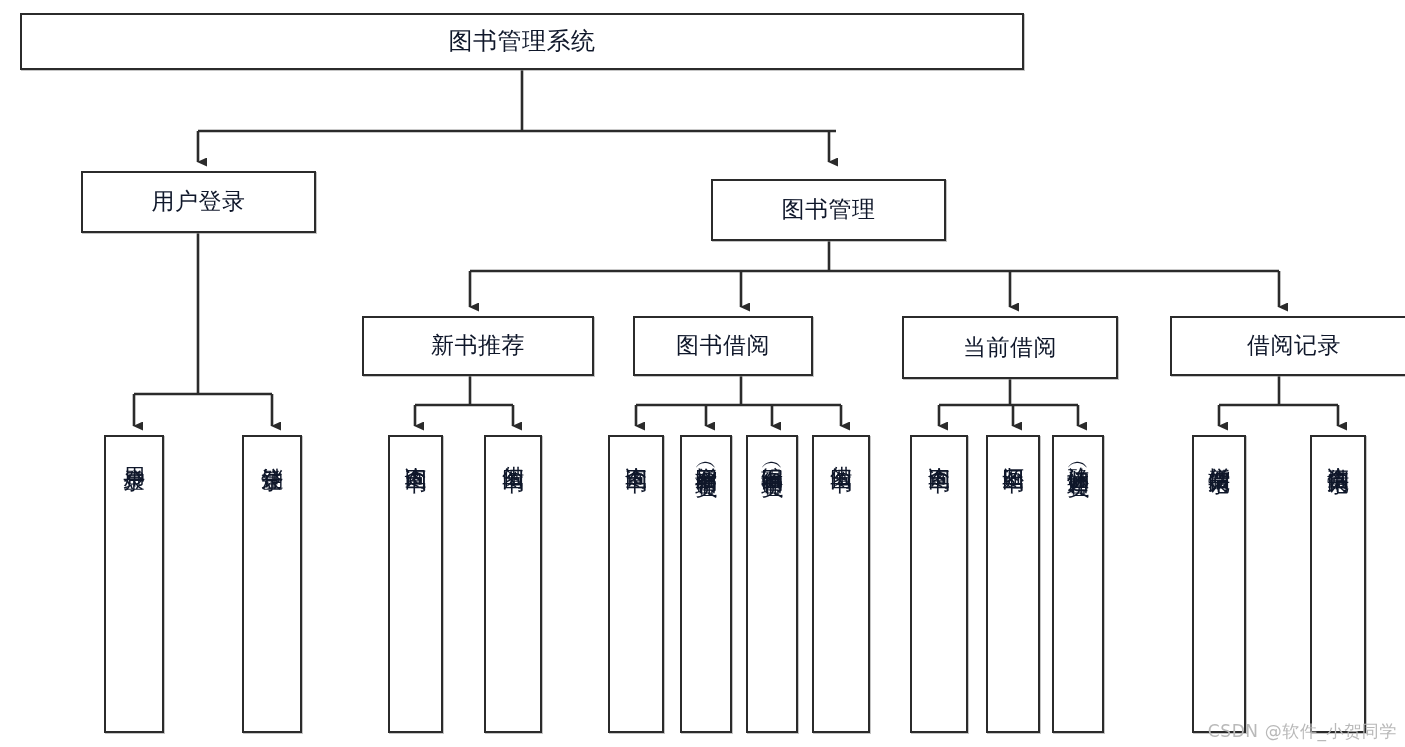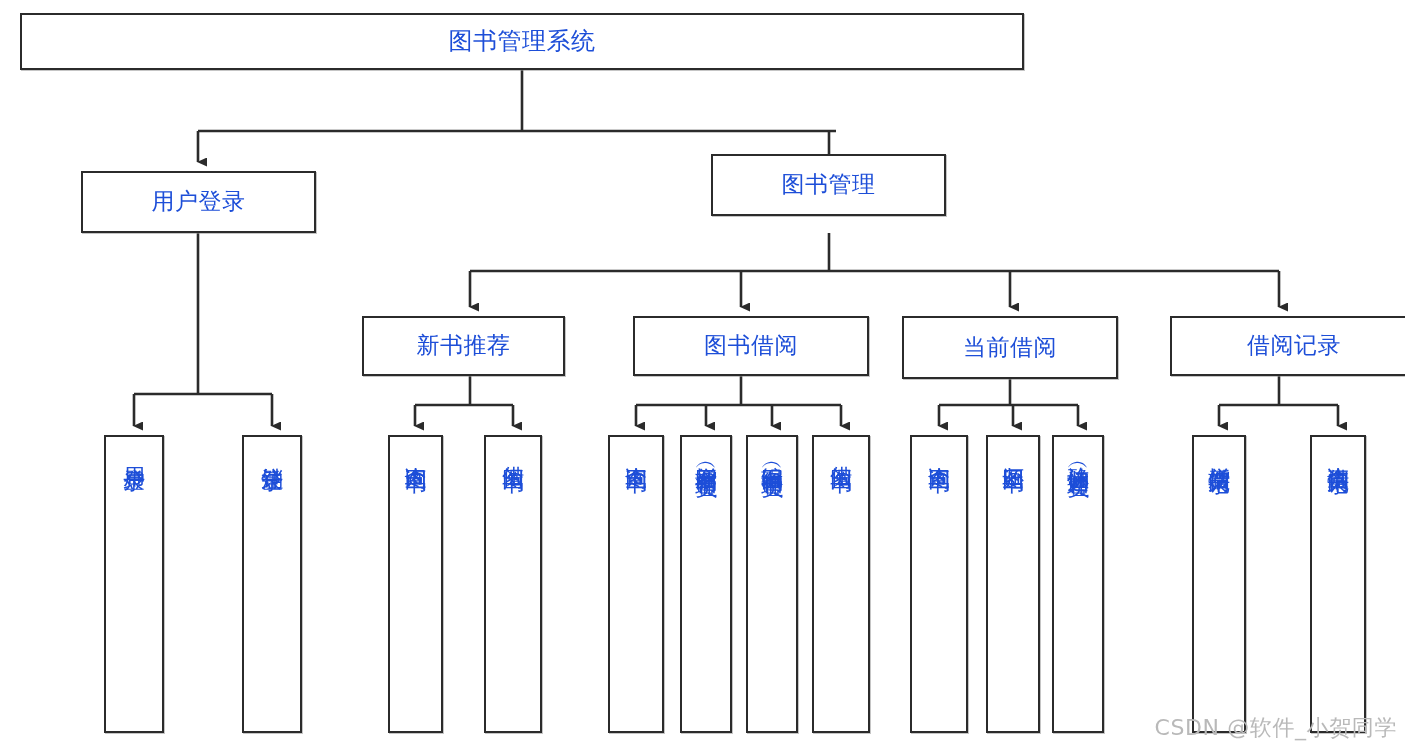--- a/index.html
+++ b/index.html
@@ -26,21 +26,21 @@
     pointer-events: none;
   }
   .node {
     position: absolute;
     box-sizing: border-box;
     border: 2.5px solid #2b2b2b;
     background: #ffffff;
     display: flex;
     align-items: center;
     justify-content: center;
-    color: #1d4ed8;
+    color: #0f172a;
     box-shadow: 1px 1px 0 rgba(150,150,150,0.55);
   }
   .node .label {
     display: block;
     text-align: center;
     line-height: 1.18;
     letter-spacing: 0.5px;
   }
   .node.horiz .label {
     font-size: 23px;
@@ -58,21 +58,21 @@
     text-orientation: upright;
     font-size: 22px;
     line-height: 1.12;
     letter-spacing: 1.5px;
     white-space: nowrap;
   }
   .watermark {
     position: absolute;
     right: 8px;
     bottom: 4px;
-    font-size: 22px;
+    font-size: 17px;
     color: #b9b9b9;
     letter-spacing: 0.6px;
     user-select: none;
     white-space: nowrap;
   }
 </style>
 </head>
 <body>
 
 <div id="canvas">
@@ -127,28 +127,28 @@
     </g>
   </svg>
 
   <div class="node root horiz" style="left:20px; top:13px; width:1004px; height:57px;">
     <span class="label">图书管理系统</span>
   </div>
 
   <div class="node horiz" style="left:81px; top:171px; width:235px; height:62px;">
     <span class="label">用户登录</span>
   </div>
-  <div class="node horiz" style="left:711px; top:154px; width:235px; height:62px;">
+  <div class="node horiz" style="left:711px; top:179px; width:235px; height:62px;">
     <span class="label">图书管理</span>
   </div>
 
-  <div class="node horiz" style="left:362px; top:316px; width:203px; height:60px;">
+  <div class="node horiz" style="left:362px; top:316px; width:232px; height:60px;">
     <span class="label">新书推荐</span>
   </div>
-  <div class="node horiz" style="left:633px; top:316px; width:236px; height:60px;">
+  <div class="node horiz" style="left:633px; top:316px; width:180px; height:60px;">
     <span class="label">图书借阅</span>
   </div>
   <div class="node horiz" style="left:902px; top:316px; width:216px; height:63px;">
     <span class="label">当前借阅</span>
   </div>
   <div class="node horiz" style="left:1170px; top:316px; width:248px; height:60px;">
     <span class="label">借阅记录</span>
   </div>
 
   <div class="node vert" style="left:104px; top:435px; width:60px; height:298px;">

